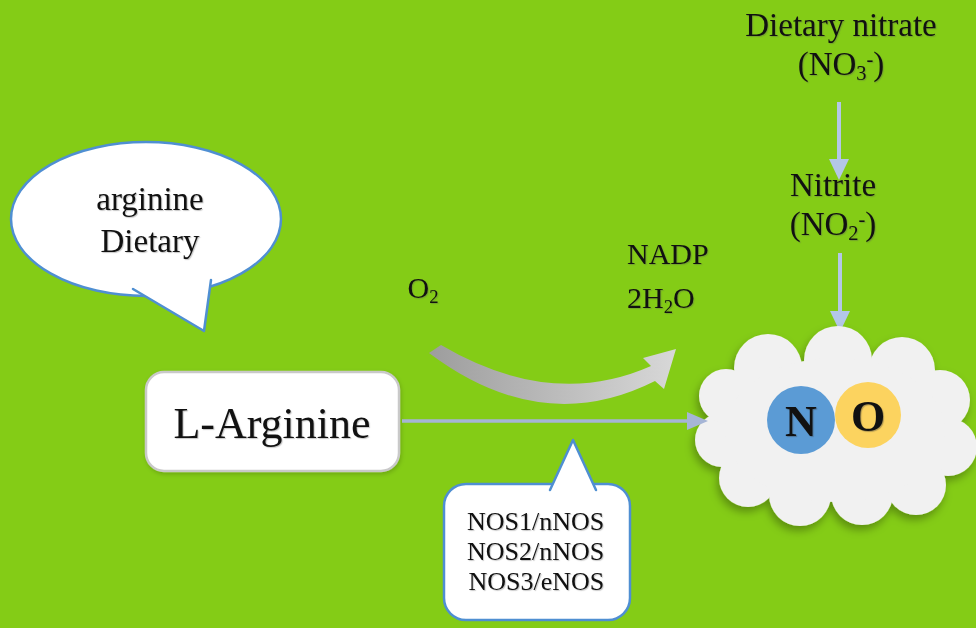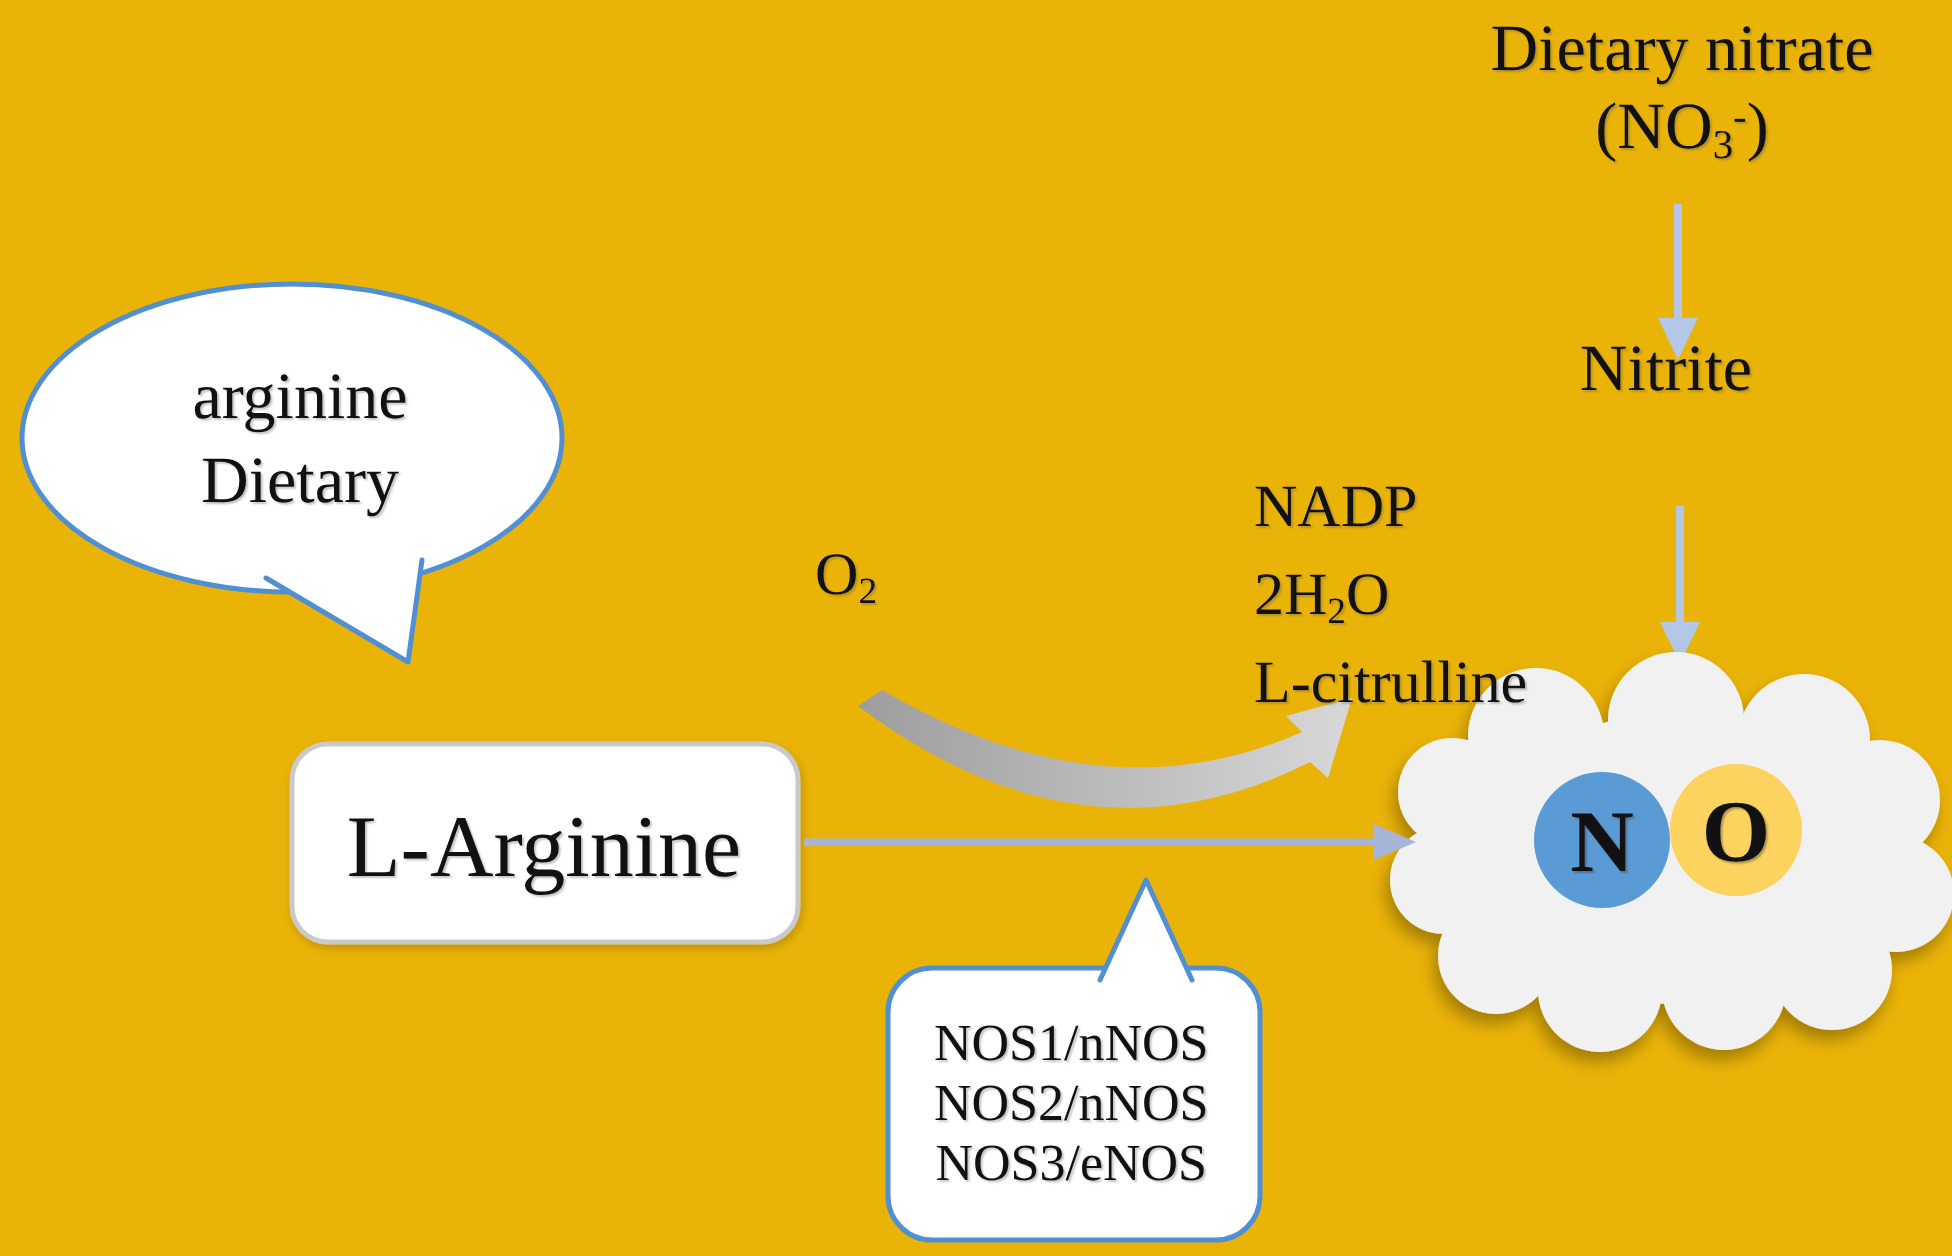--- a/index.html
+++ b/index.html
@@ -1,19 +1,19 @@
 <!DOCTYPE html>
 <html><head>
 <meta charset="utf-8">
 <style>
   html,body{margin:0;padding:0;background:#ffffff;}
   #canvas{
     position:relative;
     width:976px;height:628px;
-    background:#eab308;
+    background:#84cc16;
     font-family:"Liberation Serif","DejaVu Serif",serif;
     color:#111111;
     overflow:hidden;
   }
   #shape-layer{position:absolute;left:0;top:0;width:976px;height:628px;}
   .txt{
     position:absolute;
     text-shadow:1px 1px 1px rgba(90,90,90,0.35);
     white-space:nowrap;
     line-height:1.18;
@@ -22,21 +22,21 @@
   sub{font-size:62%;vertical-align:-0.25em;}
   sup{font-size:62%;vertical-align:0.45em;}
   .big{font-size:33px;}
   .med{font-size:30px;}
   .nitrate-block{left:841px;top:6px;}
   .nitrite-block{left:833px;top:166px;}
   .arginine-bubble-text{left:150px;top:178px;font-size:33px;line-height:1.28;}
   .larginine-label{left:272px;top:398px;font-size:44px;}
   .cofactors-block{left:423px;top:270px;text-align:center;}
   .products-block{left:627px;top:232px;text-align:left;line-height:1.45;}
-  .nos-block{left:467px;top:507px;text-align:center;font-size:26px;line-height:1.155;}
+  .nos-block{left:467px;top:507px;text-align:right;font-size:26px;line-height:1.155;}
   .atom-letter{
     position:absolute;font-size:44px;font-weight:bold;
     transform:translate(-50%,-50%);
     text-shadow:1px 1px 1px rgba(60,60,60,0.4);
   }
   .n-letter{left:801px;top:421px;}
   .o-letter{left:868px;top:416px;}
 </style>
 </head>
 <body>
@@ -112,37 +112,37 @@
     </g>
   </svg>
 
   <div class="txt center big nitrate-block">
     <div>Dietary nitrate</div>
     <div><span>(NO</span><sub>3</sub><sup>-</sup><span>)</span></div>
   </div>
 
   <div class="txt center big nitrite-block">
     <div>Nitrite</div>
+    <div><span>(NO</span><sub>2</sub><sup>-</sup><span>)</span></div>
   </div>
 
   <div class="txt center arginine-bubble-text">
     <div>arginine</div>
     <div>Dietary</div>
   </div>
 
   <div class="txt center larginine-label">L-Arginine</div>
 
   <div class="txt center med cofactors-block">
     <div><span>O</span><sub>2</sub></div>
   </div>
 
   <div class="txt med products-block">
     <div>NADP</div>
     <div><span>2H</span><sub>2</sub><span>O</span></div>
-    <div>L-citrulline</div>
   </div>
 
   <div class="atom-letter n-letter">N</div>
   <div class="atom-letter o-letter">O</div>
 
   <div class="txt nos-block">
     <div>NOS1/nNOS</div>
     <div>NOS2/nNOS</div>
     <div>NOS3/eNOS</div>
   </div>

